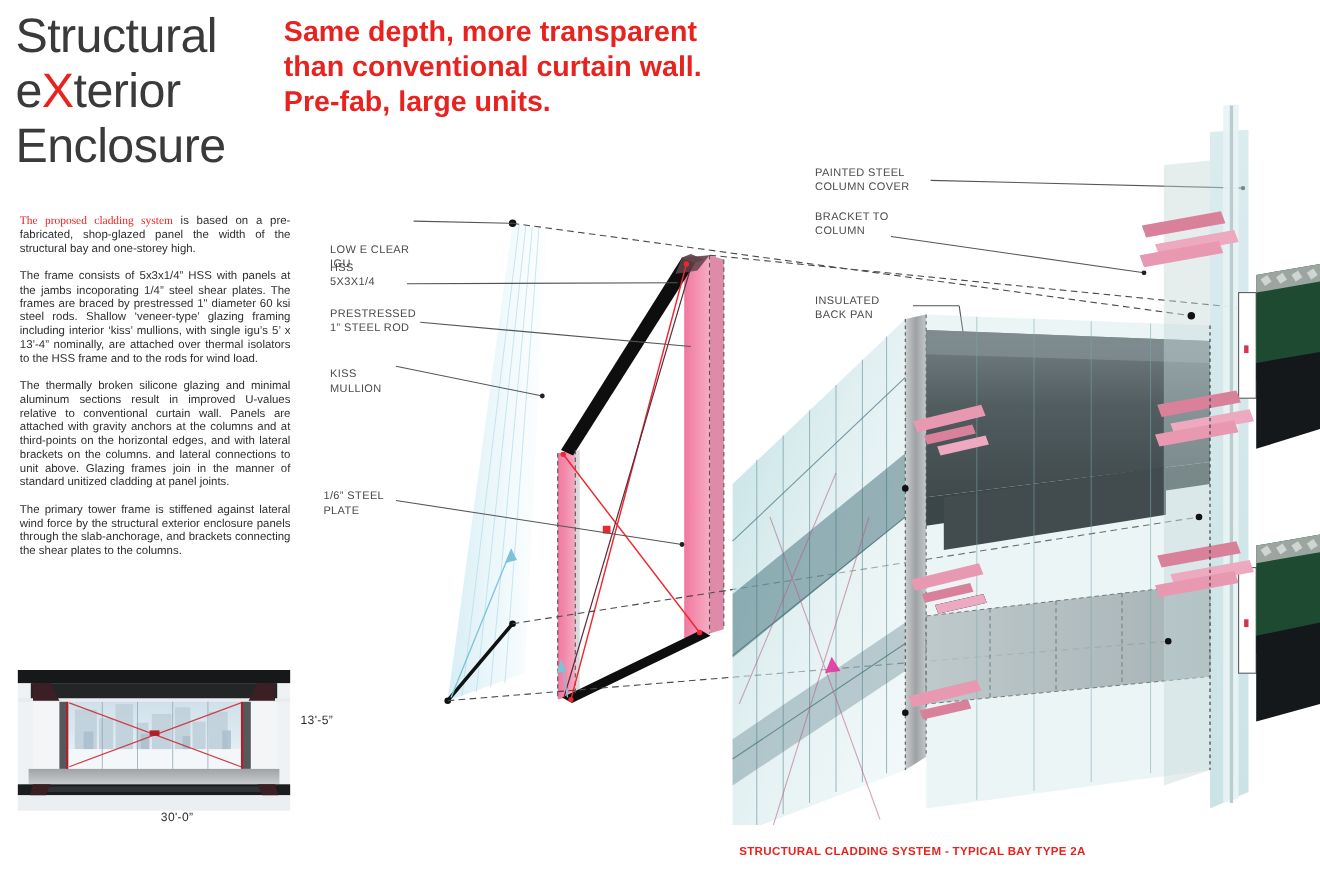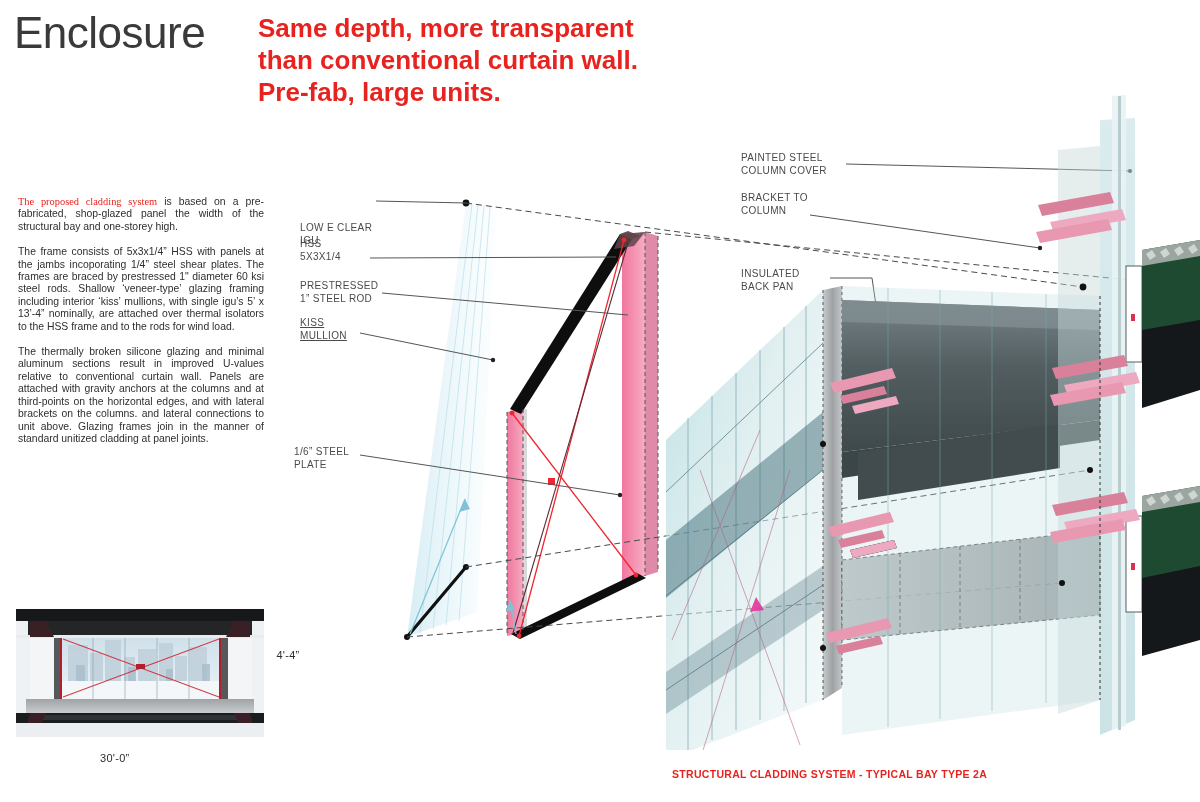--- a/index.html
+++ b/index.html
@@ -29,56 +29,59 @@
     margin:0 0 13px 0;font-size:10.4px;line-height:12.4px;
     text-align:justify;color:#2e2e2e;
   }
   #body-copy p .hl{color:#e8231f;font-family:Liberation Serif, serif;}
 
   
   #thumb-wrap{left:16px;top:609px;width:248px;height:128px;}
   #thumb{width:100%;height:100%;display:block;}
   .dimlabel{font-size:11px;color:#2e2e2e;letter-spacing:.3px;}
   #dim-h{left:264px;top:649px;width:48px;text-align:center;}
-  #dim-w{left:100px;top:737px;width:90px;text-align:left;margin-top:15px;}
+  #dim-w{left:116px;top:737px;width:90px;text-align:center;}
 
   
   .callout{
     font-size:10px;line-height:12.5px;letter-spacing:.35px;
     color:#4a4a4a;white-space:pre-line;
   }
   #cl-igu{left:300px;top:206px;margin-top:16px;}
   #cl-hss{left:300px;top:238px;}
   #cl-rod{left:300px;top:280px;}
-  #cl-kiss{left:300px;top:317px;text-decoration:underline;}
+  #cl-kiss{left:300px;top:335px;}
   #cl-plate{left:294px;top:446px;}
   #cl-colcover{left:741px;top:152px;}
   #cl-bracket{left:741px;top:192px;}
   #cl-backpan{left:741px;top:268px;}
 
   #bottom-caption{
     left:672px;top:768px;font-size:10.5px;color:#e8231f;letter-spacing:.3px;font-weight:bold;
   }
 
   
   #art{left:0;top:0;width:1200px;height:802px;pointer-events:none;}
 </style>
 </head>
 <body>
 
 <div class="abs" id="title-block">
+  <div class="tline">Structural</div>
+  <div class="tline"><span>e</span><span class="hl">X</span><span>terior</span></div>
   <div class="tline">Enclosure</div>
 </div>
 
 <div class="abs" id="subtitle">Same depth, more transparent than conventional curtain wall. Pre-fab, large units.</div>
 
 <div class="abs" id="body-copy">
   <p><span class="hl">The proposed cladding system</span><span> is based on a pre-fabricated, shop-glazed panel the width of the structural bay and one-storey high.</span></p>
   <p>The frame consists of 5x3x1/4” HSS with panels at the jambs incoporating 1/4” steel shear plates. The frames are braced by prestressed 1" diameter 60 ksi steel rods. Shallow ‘veneer-type’ glazing framing including interior ‘kiss’ mullions, with single igu’s 5’ x 13’-4” nominally, are attached over thermal isolators to the HSS frame and to the rods for wind load.</p>
   <p>The thermally broken silicone glazing and minimal aluminum sections result in improved U-values relative to conventional curtain wall. Panels are attached with gravity anchors at the columns and at third-points on the horizontal edges, and with lateral brackets on the columns. and lateral connections to unit above. Glazing frames join in the manner of standard unitized cladding at panel joints.</p>
+  <p>The primary tower frame is stiffened against lateral wind force by the structural exterior enclosure panels through the slab-anchorage, and brackets connecting the shear plates to the columns.</p>
 </div>
 
 <div class="abs callout" id="cl-igu">LOW E CLEAR
 IGU</div>
 <div class="abs callout" id="cl-hss">HSS
 5X3X1/4</div>
 <div class="abs callout" id="cl-rod">PRESTRESSED
 1” STEEL ROD</div>
 <div class="abs callout" id="cl-kiss">KISS
 MULLION</div>
@@ -86,21 +89,21 @@
 PLATE</div>
 <div class="abs callout" id="cl-colcover">PAINTED STEEL
 COLUMN COVER</div>
 <div class="abs callout" id="cl-bracket">BRACKET TO
 COLUMN</div>
 <div class="abs callout" id="cl-backpan">INSULATED
 BACK PAN</div>
 
 <div class="abs" id="bottom-caption">STRUCTURAL CLADDING SYSTEM  - TYPICAL BAY TYPE 2A</div>
 
-<div class="abs dimlabel" id="dim-h">4'-4”</div>
+<div class="abs dimlabel" id="dim-h">13'-5”</div>
 <div class="abs dimlabel" id="dim-w">30'-0”</div>
 
 <div class="abs" id="thumb-wrap">
 <svg id="thumb" viewBox="0 0 248 128" preserveAspectRatio="none">
   <defs>
     <linearGradient id="skyG" x1="0" y1="0" x2="0" y2="1">
       <stop offset="0%" stop-color="#cfe0ea"></stop>
           <stop offset="55%" stop-color="#dfeaf1"></stop>
       <stop offset="100%" stop-color="#eef4f7"></stop>
     </linearGradient>

